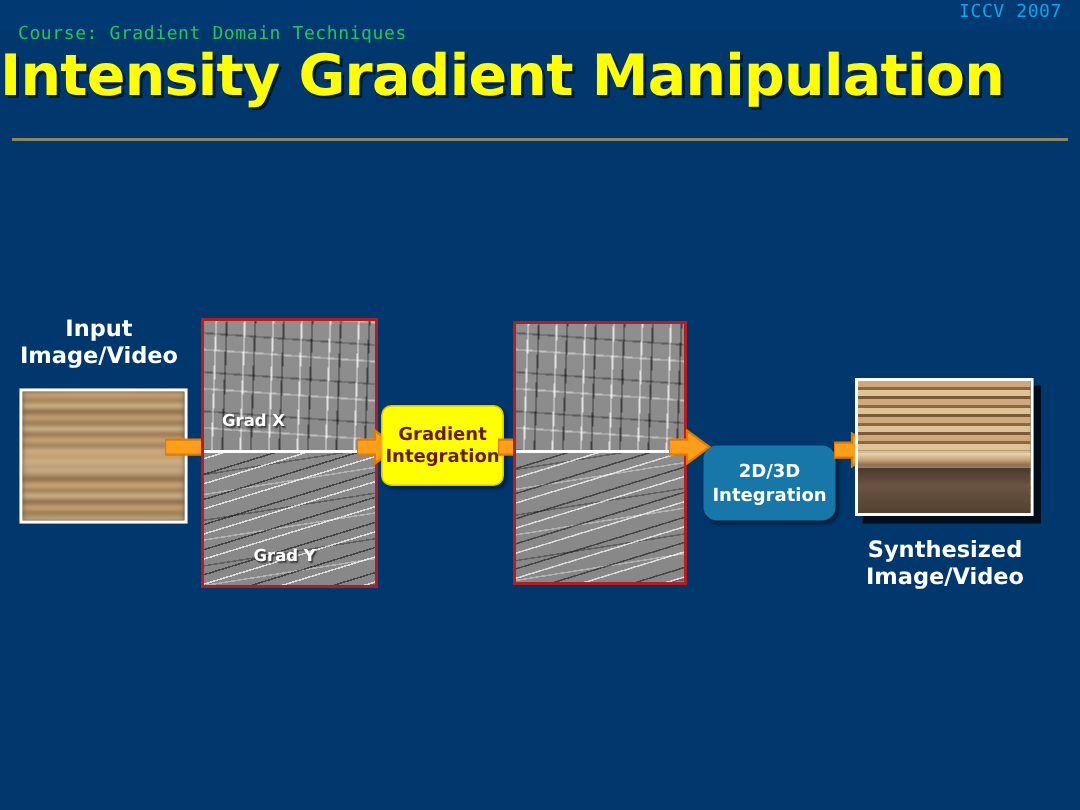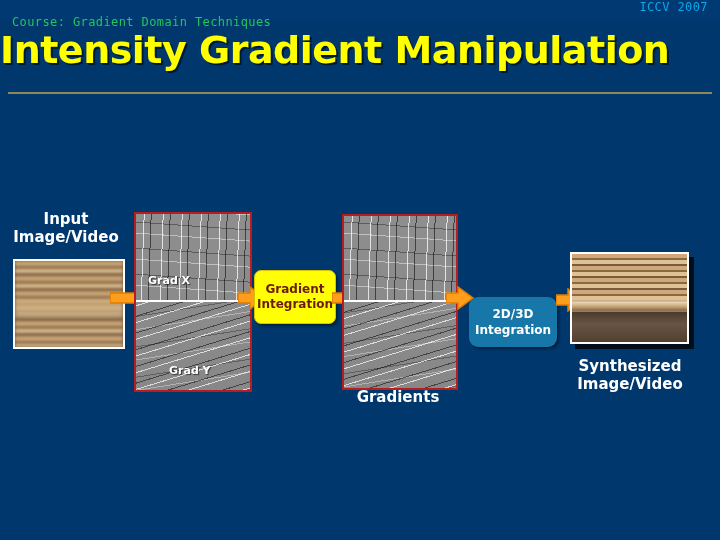--- a/index.html
+++ b/index.html
@@ -257,21 +257,20 @@
   <div class="gradpanel" style="left:342px;top:214px;width:112px;height:172px;">
     <div class="gp-half gp-top">
       <div class="tex"></div>
     </div>
     <div class="gp-half gp-bot">
       <div class="tex"></div>
     </div>
   </div>
 
   <div class="lbl" style="left:336px;top:388px;width:124px;">
-    <div>Gradients</div>
   </div>
 
   <div class="arrow" style="left:446px;top:286px;width:28px;height:24px;">
     <svg width="28" height="24" viewBox="0 0 28 24">
       <polygon points="0,7 12,7 12,1 27,12 12,23 12,17 0,17" fill="#ff9e1b" stroke="#e07b00" stroke-width="1.5"></polygon>
     </svg>
   </div>
 
   <div class="box-blue" style="left:469px;top:277px;width:88px;height:50px;">
     <div>2D/3D</div>

